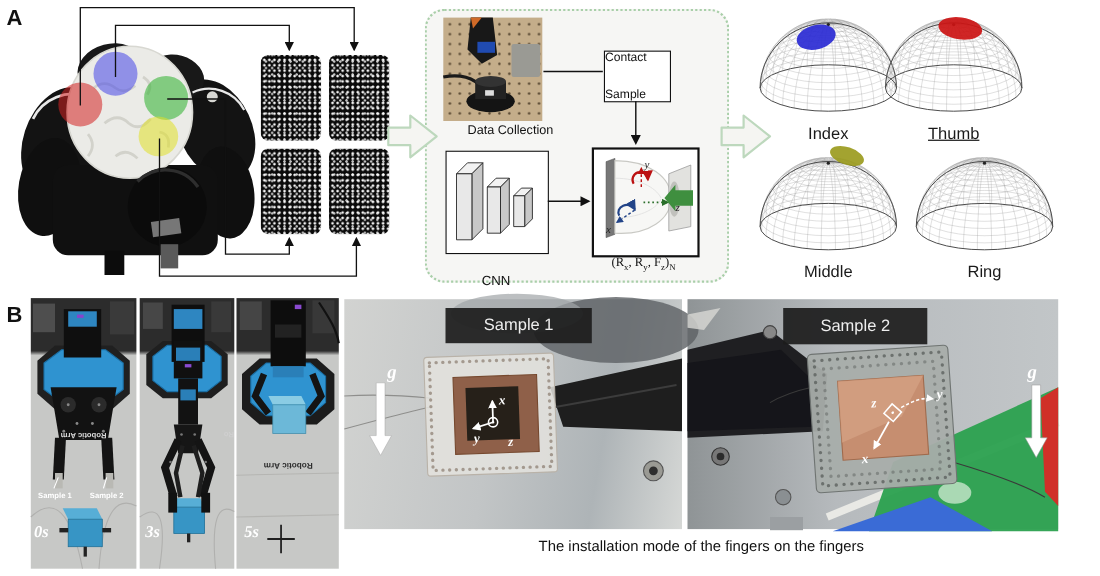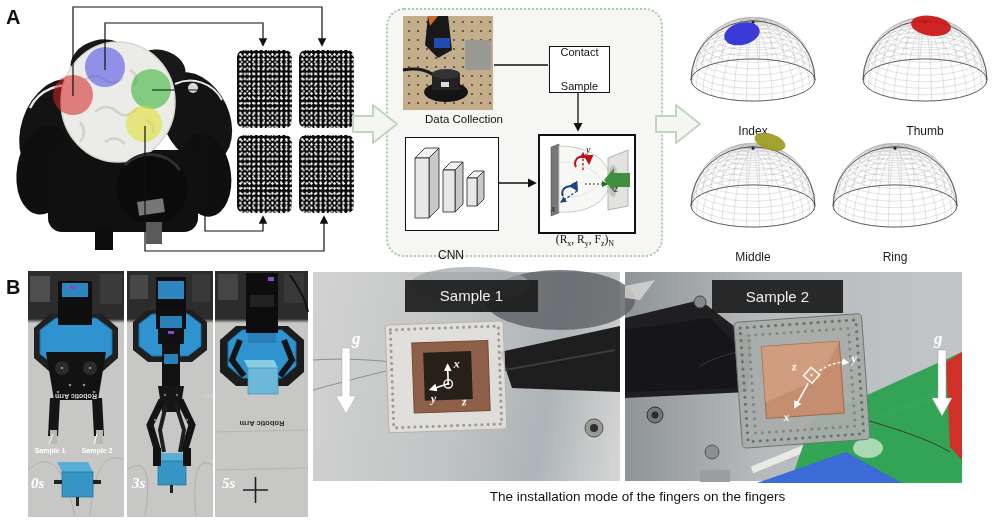--- a/index.html
+++ b/index.html
@@ -6,37 +6,37 @@
   #fig{position:relative;width:1000px;height:524px;background:#fff;overflow:hidden;
        font-family:"Liberation Sans",sans-serif;}
   .abs{position:absolute;}
   .panel-label{font-weight:bold;font-size:20px;color:#111;}
   
   #pipeline-box{left:386px;top:8px;width:273px;height:245px;border:2px dotted #a9cfa9;
                 border-radius:18px;background:#f6f6f4;}
   
   .wbox{background:#fff;border:1.5px solid #111;}
   #contact-feature-box{left:549px;top:46px;width:59px;height:45px;display:flex;flex-direction:column;
-    align-items:center;justify-content:center;font-size:11px;color:#111;line-height:1.55;gap:16px;}
+    align-items:flex-start;justify-content:center;font-size:11px;color:#111;line-height:1.55;gap:16px;}
   #cnn-box{left:405px;top:137px;width:92px;height:92px;}
   #contact-box{left:538px;top:134px;width:94px;height:96px;border-width:2px;}
   .cap{font-size:11.5px;color:#111;text-align:center;}
   #dc-caption{left:412px;top:113px;width:104px;}
   #cnn-caption{left:405px;top:248px;width:92px;font-size:12px;}
   #formula{left:527px;top:233px;width:116px;text-align:center;color:#111;
     font-family:"Liberation Serif",serif;font-size:11.5px;}
   #formula sub{font-size:8px;}
   
   .dotrect{background-color:#0a0a0a;border-radius:7px;
     background-image:radial-gradient(circle,rgba(255,255,255,.95) 1px,transparent 1.45px),
                      radial-gradient(circle,rgba(255,255,255,.75) .9px,transparent 1.3px);
     background-size:4.6px 4.9px,5.6px 5.9px;background-position:1px 2px,2px 3px;}
   
   .dome-tile{width:130px;text-align:center;}
-  .dome-label{font-size:12px;color:#1a1a1a;margin-top:16px;}
+  .dome-label{font-size:15px;color:#1a1a1a;margin-top:4px;}
   
   .photo{top:271px;height:246px;background:linear-gradient(#2c2c2c 0 48px,#c7c8c6 52px 100%);}
   #sample1-photo{left:313px;top:272px;width:307px;height:209px;
     background:linear-gradient(100deg,#d2d3d1,#c2c5c6 45%,#aeb4b7 75%,#d6d8d6);}
   #sample2-photo{left:625px;top:272px;width:337px;height:209px;
     background:linear-gradient(90deg,#8f9496,#b6babd 40%,#c2c6c8);}
   .sample-title{background:rgba(28,28,28,.92);color:#eee;font-size:15px;text-align:center;}
   #sample1-title{left:405px;top:280px;width:133px;height:32px;line-height:32px;}
   #sample2-title{left:712px;top:280px;width:131px;height:33px;line-height:33px;}
   #bottom-caption{left:313px;top:489px;width:649px;text-align:center;font-size:13.5px;color:#111;}
@@ -115,21 +115,21 @@
         <ellipse cx="65" cy="61.7" rx="59.0" ry="20.0" fill="none" stroke="#a0a0a0" stroke-width="0.3"></ellipse>
         <ellipse cx="65" cy="67.7" rx="60.6" ry="20.6" fill="none" stroke="#a0a0a0" stroke-width="0.3"></ellipse>
         <ellipse cx="65" cy="73.8" rx="61.7" ry="21.0" fill="none" stroke="#a0a0a0" stroke-width="0.3"></ellipse>
         <ellipse cx="65" cy="80" rx="62" ry="21.1" fill="none" stroke="#4a4a4a" stroke-width="0.9"></ellipse>
         <path d="M 3,80 A 62,59.2 0 0 1 127,80" fill="none" stroke="#4a4a4a" stroke-width="0.9"></path>
         <circle cx="65" cy="22.3" r="1.5" fill="#222"></circle>
         <ellipse cx="54" cy="33.79" rx="18" ry="11" fill="#2a2ad4" opacity="0.92" transform="rotate(-14 54 33.79)"></ellipse>
       </svg>
     <div class="dome-label">Index</div>
   </div>
-  <div class="abs dome-tile" style="left:860px;top:0;">
+  <div class="abs dome-tile" style="left:802px;top:0;text-decoration:underline;">
     <svg class="dome-svg" width="130" height="104" viewBox="0 0 130 104">
         <polyline points="65.0,20.8 70.4,21.0 75.8,21.7 81.0,22.8 86.2,24.4 91.2,26.3 96.0,28.7 100.6,31.5 104.9,34.6 108.8,38.1 112.5,41.9 115.8,46.0 118.7,50.4 121.2,55.0 123.3,59.7 124.9,64.7 126.1,69.7 126.8,74.8 127.0,80.0" fill="none" stroke="#a0a0a0" stroke-width="0.3"></polyline>
         <polyline points="65.0,20.8 70.3,21.4 75.5,22.5 80.7,23.9 85.7,25.9 90.6,28.2 95.3,30.9 99.8,34.0 104.0,37.5 107.9,41.2 111.5,45.3 114.7,49.6 117.5,54.2 120.0,58.9 122.0,63.9 123.6,68.9 124.7,74.0 125.4,79.2 125.6,84.4" fill="none" stroke="#a0a0a0" stroke-width="0.3"></polyline>
         <polyline points="65.0,20.8 69.9,21.8 74.8,23.2 79.7,25.0 84.4,27.3 88.9,30.0 93.3,33.0 97.5,36.4 101.4,40.2 105.1,44.2 108.4,48.5 111.4,53.1 114.1,57.8 116.3,62.7 118.2,67.8 119.7,73.0 120.8,78.2 121.4,83.4 121.6,88.6" fill="none" stroke="#a0a0a0" stroke-width="0.3"></polyline>
         <polyline points="65.0,20.8 69.4,22.1 73.7,23.8 78.0,26.0 82.2,28.6 86.2,31.6 90.1,34.9 93.8,38.6 97.2,42.6 100.5,46.9 103.4,51.4 106.1,56.2 108.4,61.1 110.5,66.2 112.1,71.4 113.4,76.6 114.4,81.9 115.0,87.2 115.2,92.4" fill="none" stroke="#a0a0a0" stroke-width="0.3"></polyline>
         <polyline points="65.0,20.8 68.6,22.4 72.2,24.4 75.7,26.9 79.2,29.7 82.5,33.0 85.7,36.6 88.8,40.5 91.7,44.7 94.3,49.2 96.8,53.9 99.0,58.9 100.9,64.0 102.6,69.2 104.0,74.5 105.1,79.8 105.9,85.1 106.3,90.4 106.5,95.7" fill="none" stroke="#a0a0a0" stroke-width="0.3"></polyline>
         <polyline points="65.0,20.8 67.7,22.6 70.4,24.9 73.0,27.5 75.6,30.6 78.1,34.1 80.5,37.9 82.8,42.0 84.9,46.4 86.9,51.0 88.7,55.9 90.4,61.0 91.8,66.2 93.1,71.5 94.1,76.9 94.9,82.3 95.5,87.7 95.9,93.0 96.0,98.3" fill="none" stroke="#a0a0a0" stroke-width="0.3"></polyline>
         <polyline points="65.0,20.8 66.7,22.8 68.3,25.2 70.0,28.0 71.6,31.2 73.1,34.8 74.6,38.7 76.0,43.0 77.3,47.5 78.5,52.3 79.7,57.3 80.7,62.5 81.6,67.8 82.4,73.1 83.0,78.6 83.5,84.0 83.9,89.5 84.1,94.8 84.2,100.0" fill="none" stroke="#a0a0a0" stroke-width="0.3"></polyline>
         <polyline points="65.0,20.8 65.6,22.8 66.1,25.3 66.7,28.2 67.2,31.5 67.7,35.2 68.2,39.2 68.7,43.5 69.2,48.1 69.6,53.0 70.0,58.0 70.3,63.2 70.6,68.6 70.9,74.0 71.1,79.4 71.3,84.9 71.4,90.4 71.5,95.7 71.5,101.0" fill="none" stroke="#a0a0a0" stroke-width="0.3"></polyline>
         <polyline points="65.0,20.8 64.4,22.8 63.9,25.3 63.3,28.2 62.8,31.5 62.3,35.2 61.8,39.2 61.3,43.5 60.8,48.1 60.4,53.0 60.0,58.0 59.7,63.2 59.4,68.6 59.1,74.0 58.9,79.4 58.7,84.9 58.6,90.4 58.5,95.7 58.5,101.0" fill="none" stroke="#a0a0a0" stroke-width="0.3"></polyline>

